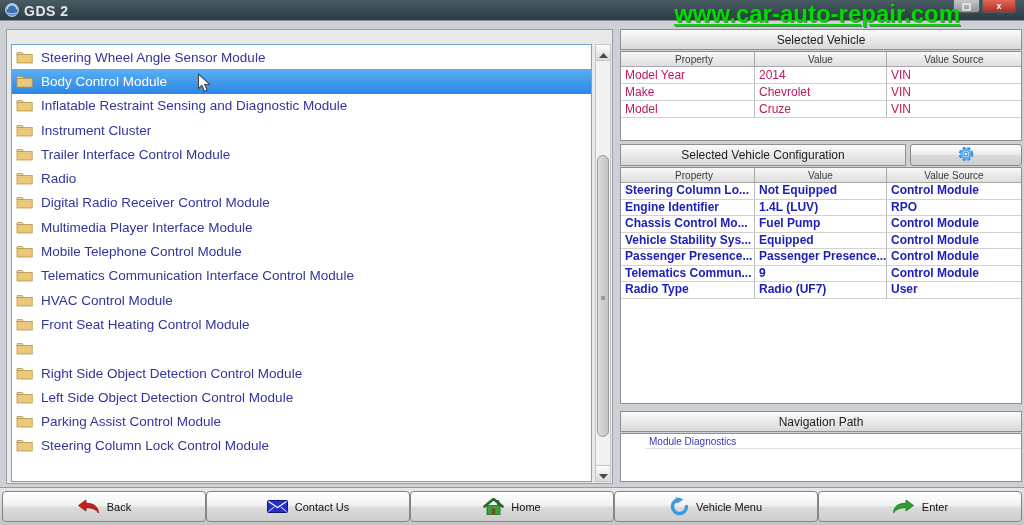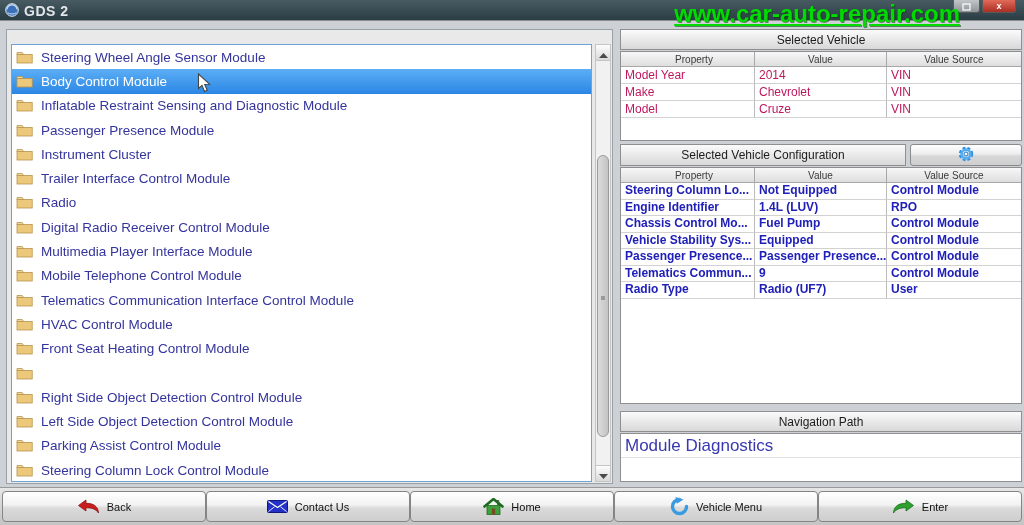--- a/index.html
+++ b/index.html
@@ -65,21 +65,21 @@
   .dc{height:17px;line-height:16px;padding-left:4px;font-size:12px;color:#be185d;
     border-right:1px solid #bcbcbc;border-bottom:1px solid #d2d2d2;}
   .dc:last-child{border-right:none;}
   .sec-cfg .dc{height:16.5px;line-height:15.5px;font-weight:bold;color:#2020b8;}
   .cfg-header{display:flex;height:22px;}
   .cfg-header .hdrbar{width:286px;height:22px;}
   .gear-btn{margin-left:4px;flex:1;height:22px;border:1px solid #8a8a8a;border-radius:3px;
     background:linear-gradient(180deg,#ffffff 0%,#ededed 45%,#d7d7d7 55%,#cfcfcf 100%);
     display:flex;align-items:center;justify-content:center;padding:0;cursor:default;}
   .npbox{margin-top:1px;background:#fff;border:1px solid #8f8f8f;box-sizing:border-box;height:49px;}
-  .np-item{font-size:17px;color:#3838b0;padding:2px 4px 1px 4px;border-bottom:1px solid #e0e0e0;cursor:default;}
+  .np-item{font-size:10px;color:#3838b0;padding:2px 4px 1px 4px;border-bottom:1px solid #e0e0e0;cursor:default;margin-left:24px;}
   
   .toolbar{position:absolute;left:0;top:487px;width:1024px;height:38px;
     background:linear-gradient(180deg,#e6e6e6,#c4c4c4);border-top:1px solid #999;
     display:flex;padding:3px 2px;box-sizing:border-box;}
   .tb-btn{flex:1;border:1px solid #858585;border-radius:4px;
     background:linear-gradient(180deg,#ffffff 0%,#f2f2f2 45%,#dadada 55%,#cecece 100%);
     display:flex;align-items:center;justify-content:center;gap:7px;
     font-family:"Liberation Sans", sans-serif;font-size:11px;color:#111;cursor:default;}
   .tb-icon{display:inline-flex;}
   
@@ -131,29 +131,20 @@
           <span>Body Control Module</span>
         </div>
         <div class="list-item">
           <span class="licon">
             <svg width="17" height="13" viewBox="0 0 17 13">
               <path d="M1 3.5 L1 1.5 L6.2 1.5 L7.6 3.5 Z" fill="#f1d89c" stroke="#b9944c" stroke-width="0.8"></path>
               <rect x="1" y="3.5" width="15.2" height="8.5" fill="#ecc87a" stroke="#b9944c" stroke-width="0.8"></rect>
             </svg>
           </span>
           <span>Inflatable Restraint Sensing and Diagnostic Module</span>
-        </div>
-        <div class="list-item">
-          <span class="licon">
-            <svg width="17" height="13" viewBox="0 0 17 13">
-              <path d="M1 3.5 L1 1.5 L6.2 1.5 L7.6 3.5 Z" fill="#f1d89c" stroke="#b9944c" stroke-width="0.8"></path>
-              <rect x="1" y="3.5" width="15.2" height="8.5" fill="#ecc87a" stroke="#b9944c" stroke-width="0.8"></rect>
-            </svg>
-          </span>
-          <span>Passenger Presence Module</span>
         </div>
         <div class="list-item">
           <span class="licon">
             <svg width="17" height="13" viewBox="0 0 17 13">
               <path d="M1 3.5 L1 1.5 L6.2 1.5 L7.6 3.5 Z" fill="#f1d89c" stroke="#b9944c" stroke-width="0.8"></path>
               <rect x="1" y="3.5" width="15.2" height="8.5" fill="#ecc87a" stroke="#b9944c" stroke-width="0.8"></rect>
             </svg>
           </span>
           <span>Instrument Cluster</span>
         </div>

